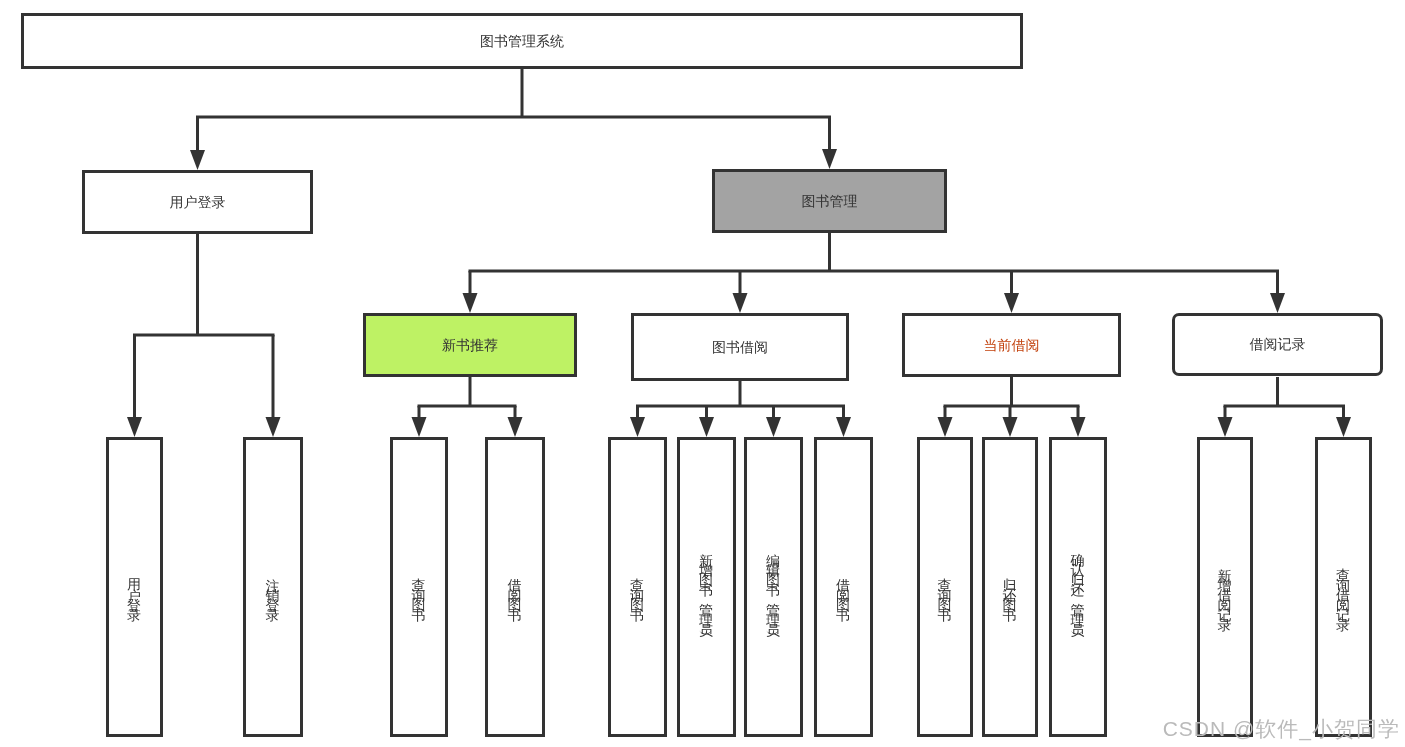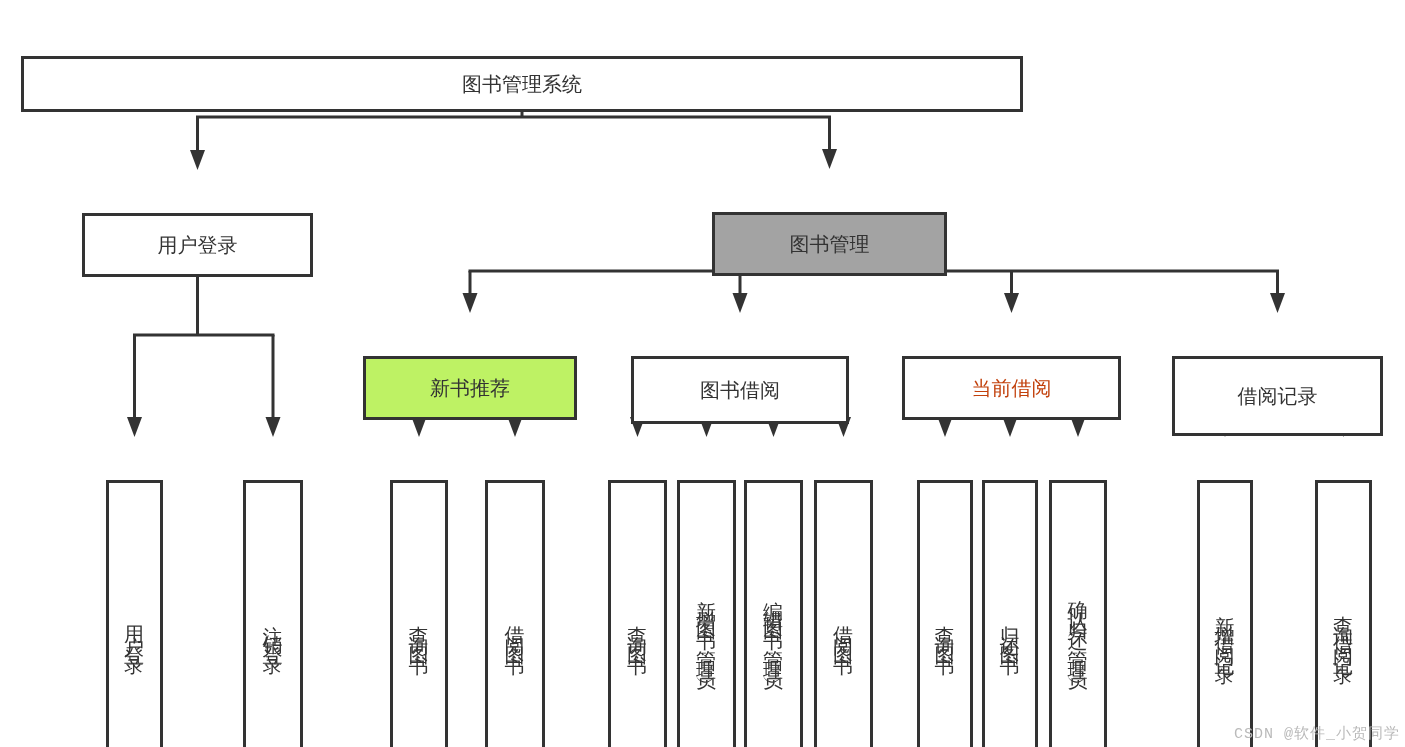--- a/index.html
+++ b/index.html
@@ -21,44 +21,42 @@
     z-index: 1;
   }
   .node {
     position: absolute;
     background: #ffffff;
     border: 3px solid #333333;
     display: flex;
     align-items: center;
     justify-content: center;
     color: #333333;
-    font-size: 20px;
+    font-size: 14px;
     z-index: 2;
-    margin-top: 43px;
   }
   .node .label {
     white-space: nowrap;
     line-height: 1.2;
   }
   .node.vertical .label {
     writing-mode: vertical-rl;
     text-orientation: mixed;
     letter-spacing: 10px;
     line-height: 1;
     white-space: normal;
   }
   #watermark {
     position: absolute;
     right: 5px;
     bottom: 4px;
     z-index: 5;
-    font-size: 15px;
+    font-size: 21px;
     letter-spacing: 1px;
     color: rgba(186, 186, 186, 0.95);
-    font-family: Liberation Mono, monospace;
   }
 </style>
 </head>
 <body>
 
 <div id="canvas">
   <svg id="connectors" xmlns="http://www.w3.org/2000/svg">
       <line x1="522" y1="69" x2="522" y2="117" stroke="#333333" stroke-width="3"></line>
       <line x1="196" y1="117" x2="831" y2="117" stroke="#333333" stroke-width="3"></line>
       <line x1="197.5" y1="117" x2="197.5" y2="154" stroke="#333333" stroke-width="3"></line>
@@ -124,21 +122,21 @@
       </div>
       <div class="node horizontal" style="left: 363px; top: 313px; width: 214px; height: 64px; border-color: rgb(51, 51, 51); background: #bef264; color: rgb(51, 51, 51);">
         <span class="label">新书推荐</span>
       </div>
       <div class="node horizontal" style="left: 631px; top: 313px; width: 218px; height: 68px; border-color: rgb(51, 51, 51); background: rgb(255, 255, 255); color: rgb(51, 51, 51);">
         <span class="label">图书借阅</span>
       </div>
       <div class="node horizontal" style="left: 902px; top: 313px; width: 219px; height: 64px; border-color: rgb(51, 51, 51); background: rgb(255, 255, 255); color: #c2410c;">
         <span class="label">当前借阅</span>
       </div>
-      <div class="node horizontal" style="left: 1172px; top: 313px; width: 211px; height: 80px; border-color: rgb(51, 51, 51); background: rgb(255, 255, 255); color: rgb(51, 51, 51);">
+      <div class="node horizontal" style="left: 1172px; top: 313px; width: 211px; height: 63px; border-color: rgb(51, 51, 51); background: rgb(255, 255, 255); color: rgb(51, 51, 51); border-radius: 7px;">
         <span class="label">借阅记录</span>
       </div>
       <div class="node vertical" style="left: 106px; top: 437px; width: 57px; height: 300px; border-color: rgb(51, 51, 51); background: rgb(255, 255, 255); color: rgb(51, 51, 51);">
         <span class="label">用户登录</span>
       </div>
       <div class="node vertical" style="left: 243px; top: 437px; width: 60px; height: 300px; border-color: rgb(51, 51, 51); background: rgb(255, 255, 255); color: rgb(51, 51, 51);">
         <span class="label">注销登录</span>
       </div>
       <div class="node vertical" style="left: 390px; top: 437px; width: 58px; height: 300px; border-color: rgb(51, 51, 51); background: rgb(255, 255, 255); color: rgb(51, 51, 51);">
         <span class="label">查询图书</span>

